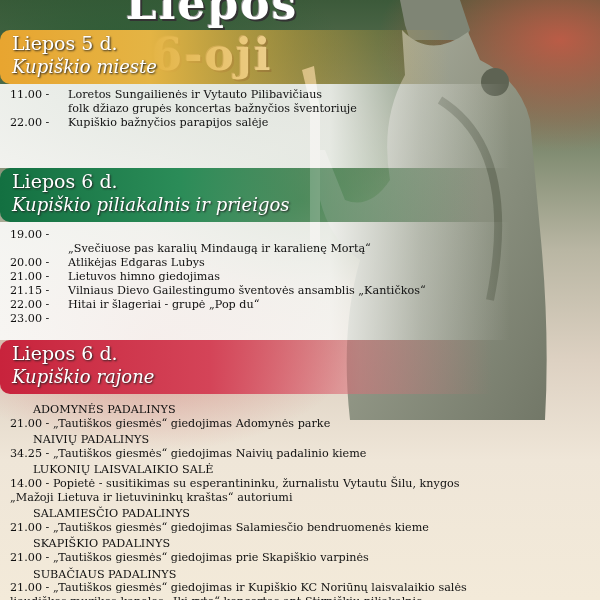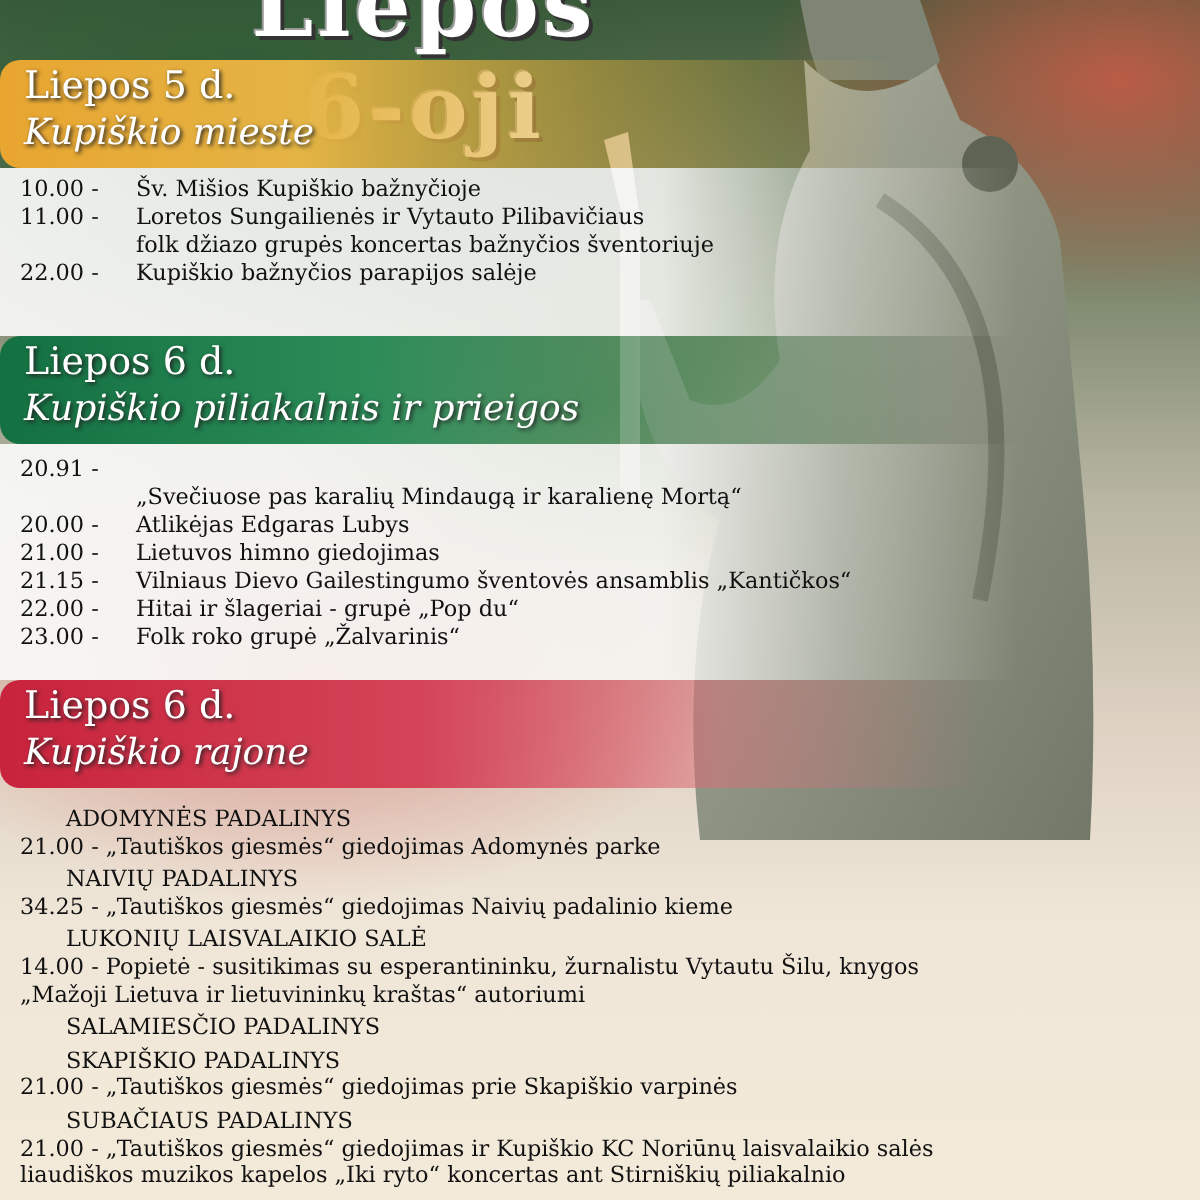--- a/index.html
+++ b/index.html
@@ -77,79 +77,75 @@
 
 <div class="title">Liepos 6-oji</div>
 
 <div class="band band-orange">
   <div class="day">Liepos 5 d.</div>
   <div class="place">Kupiškio mieste</div>
 </div>
 <div class="panel panel1">
   <div class="sched" style="top:4px;">
     <div class="row">
-        <span class="time">10.00 -</span>
-        <span>Šv. Mišios Kupiškio bažnyčioje</span>
-      </div>
-    <div class="row">
         <span class="time">11.00 -</span>
         <span>Loretos Sungailienės ir Vytauto Pilibavičiaus</span>
       </div>
     <div class="cont">folk džiazo grupės  koncertas bažnyčios šventoriuje</div>
     <div class="row">
         <span class="time">22.00 -</span>
         <span>Kupiškio  bažnyčios parapijos salėje</span>
       </div>
   </div>
 </div>
 
 <div class="band band-green">
   <div class="day">Liepos 6 d.</div>
   <div class="place">Kupiškio piliakalnis ir prieigos</div>
 </div>
 <div class="panel panel2">
   <div class="sched" style="top:6px;">
     <div class="row">
-        <span class="time">20.91 -</span>
+        <span class="time">19.00 -</span>
       </div>
     <div class="cont">„Svečiuose pas  karalių Mindaugą ir karalienę Mortą“</div>
     <div class="row">
         <span class="time">20.00 -</span>
         <span>Atlikėjas Edgaras Lubys</span>
       </div>
     <div class="row">
         <span class="time">21.00 -</span>
         <span>Lietuvos himno giedojimas</span>
       </div>
     <div class="row">
         <span class="time">21.15 -</span>
         <span>Vilniaus Dievo Gailestingumo šventovės ansamblis „Kantičkos“</span>
       </div>
     <div class="row">
         <span class="time">22.00 -</span>
         <span>Hitai ir šlageriai - grupė „Pop du“</span>
       </div>
     <div class="row">
         <span class="time">23.00 -</span>
-        <span>Folk roko grupė „Žalvarinis“</span>
       </div>
   </div>
 </div>
 
 <div class="band band-red">
   <div class="day">Liepos 6 d.</div>
   <div class="place">Kupiškio rajone</div>
 </div>
 <div class="district">
   <div class="name">ADOMYNĖS PADALINYS</div>
   <div class="line">21.00 - „Tautiškos giesmės“ giedojimas Adomynės parke</div>
   <div class="name">NAIVIŲ PADALINYS</div>
   <div class="line">34.25  -  „Tautiškos giesmės“ giedojimas Naivių padalinio kieme</div>
   <div class="name">LUKONIŲ LAISVALAIKIO SALĖ</div>
   <div class="line">14.00 - Popietė - susitikimas su esperantininku, žurnalistu Vytautu Šilu, knygos</div>
   <div class="line">„Mažoji Lietuva ir lietuvininkų kraštas“ autoriumi</div>
   <div class="name">SALAMIESČIO PADALINYS</div>
+  <div class="line">21.00 - „Tautiškos giesmės“ giedojimas Salamiesčio bendruomenės kieme</div>
   <div class="name">SKAPIŠKIO PADALINYS</div>
   <div class="line">21.00 - „Tautiškos giesmės“ giedojimas prie Skapiškio varpinės</div>
   <div class="name">SUBAČIAUS PADALINYS</div>
   <div class="line">21.00 - „Tautiškos giesmės“ giedojimas ir Kupiškio KC Noriūnų laisvalaikio salės</div>
   <div class="line">liaudiškos muzikos kapelos „Iki ryto“ koncertas ant Stirniškių piliakalnio</div>
 </div>
 
 </body></html>

